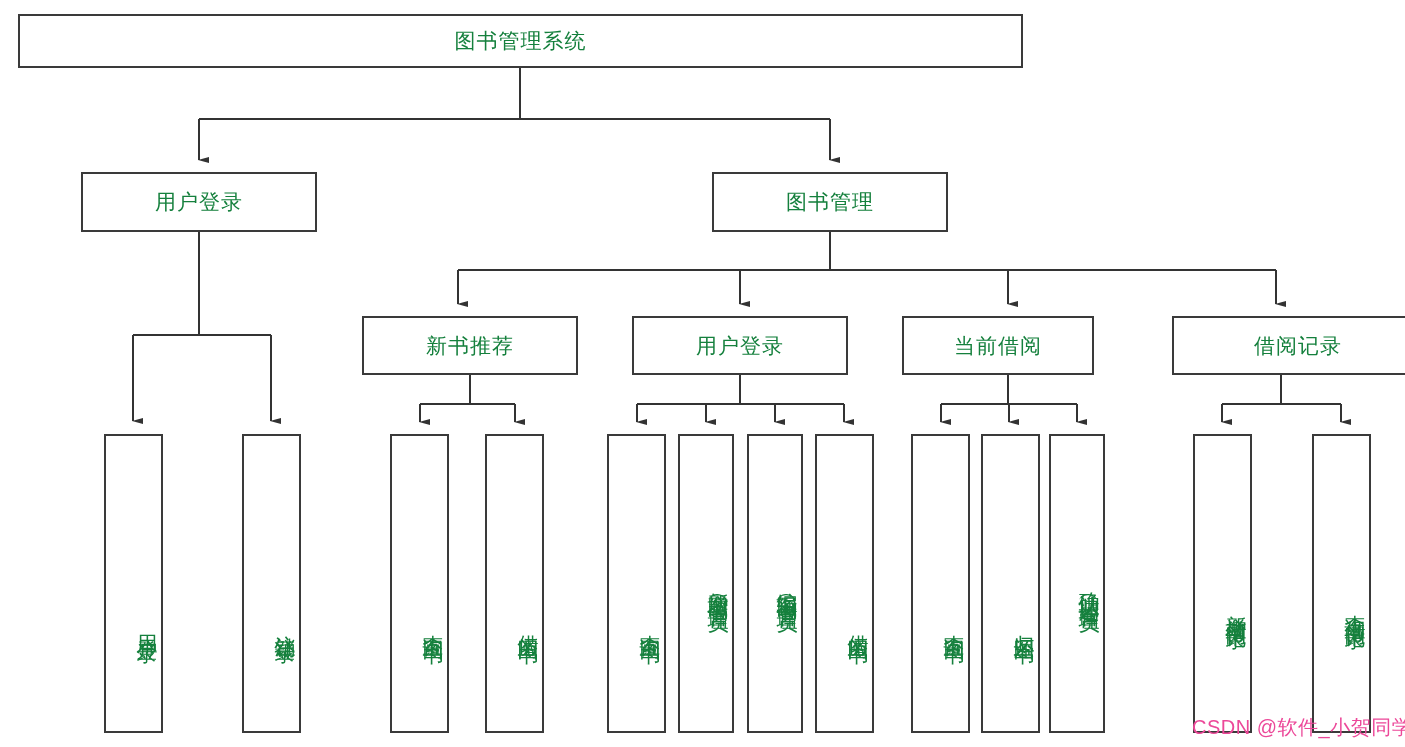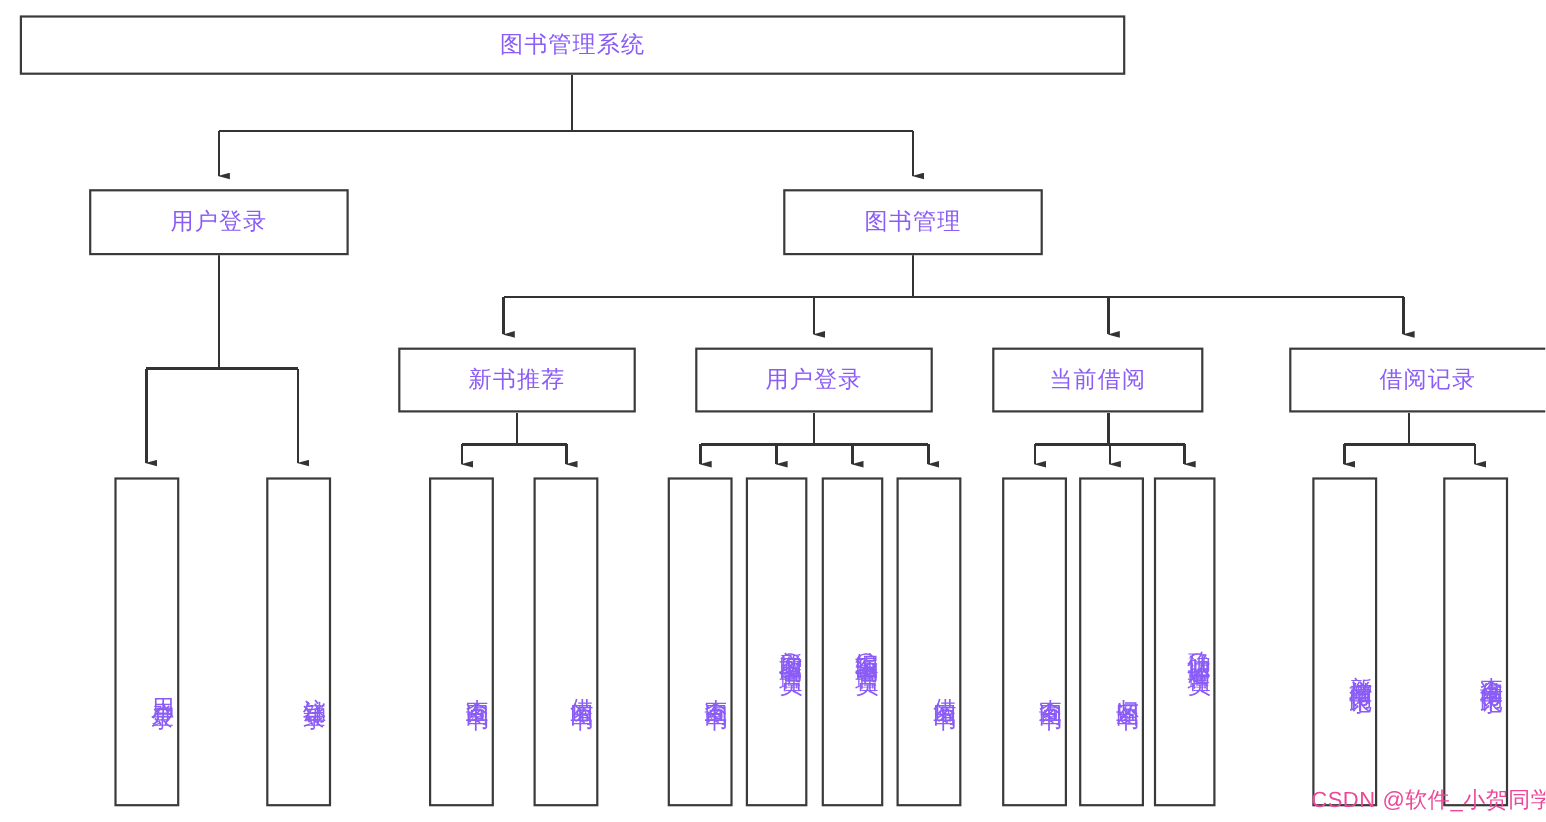--- a/index.html
+++ b/index.html
@@ -27,21 +27,21 @@
     pointer-events: none;
   }
   .node {
     position: absolute;
     box-sizing: border-box;
     background: #ffffff;
     border: 2px solid #3a3a3a;
     display: flex;
     align-items: center;
     justify-content: center;
-    color: #8b5cf6;
+    color: #15803d;
   }
   .node-h {
     font-size: 21px;
     letter-spacing: 1px;
     line-height: 1.2;
   }
   .node-root {
     font-size: 21px;
   }
   .node-v {

